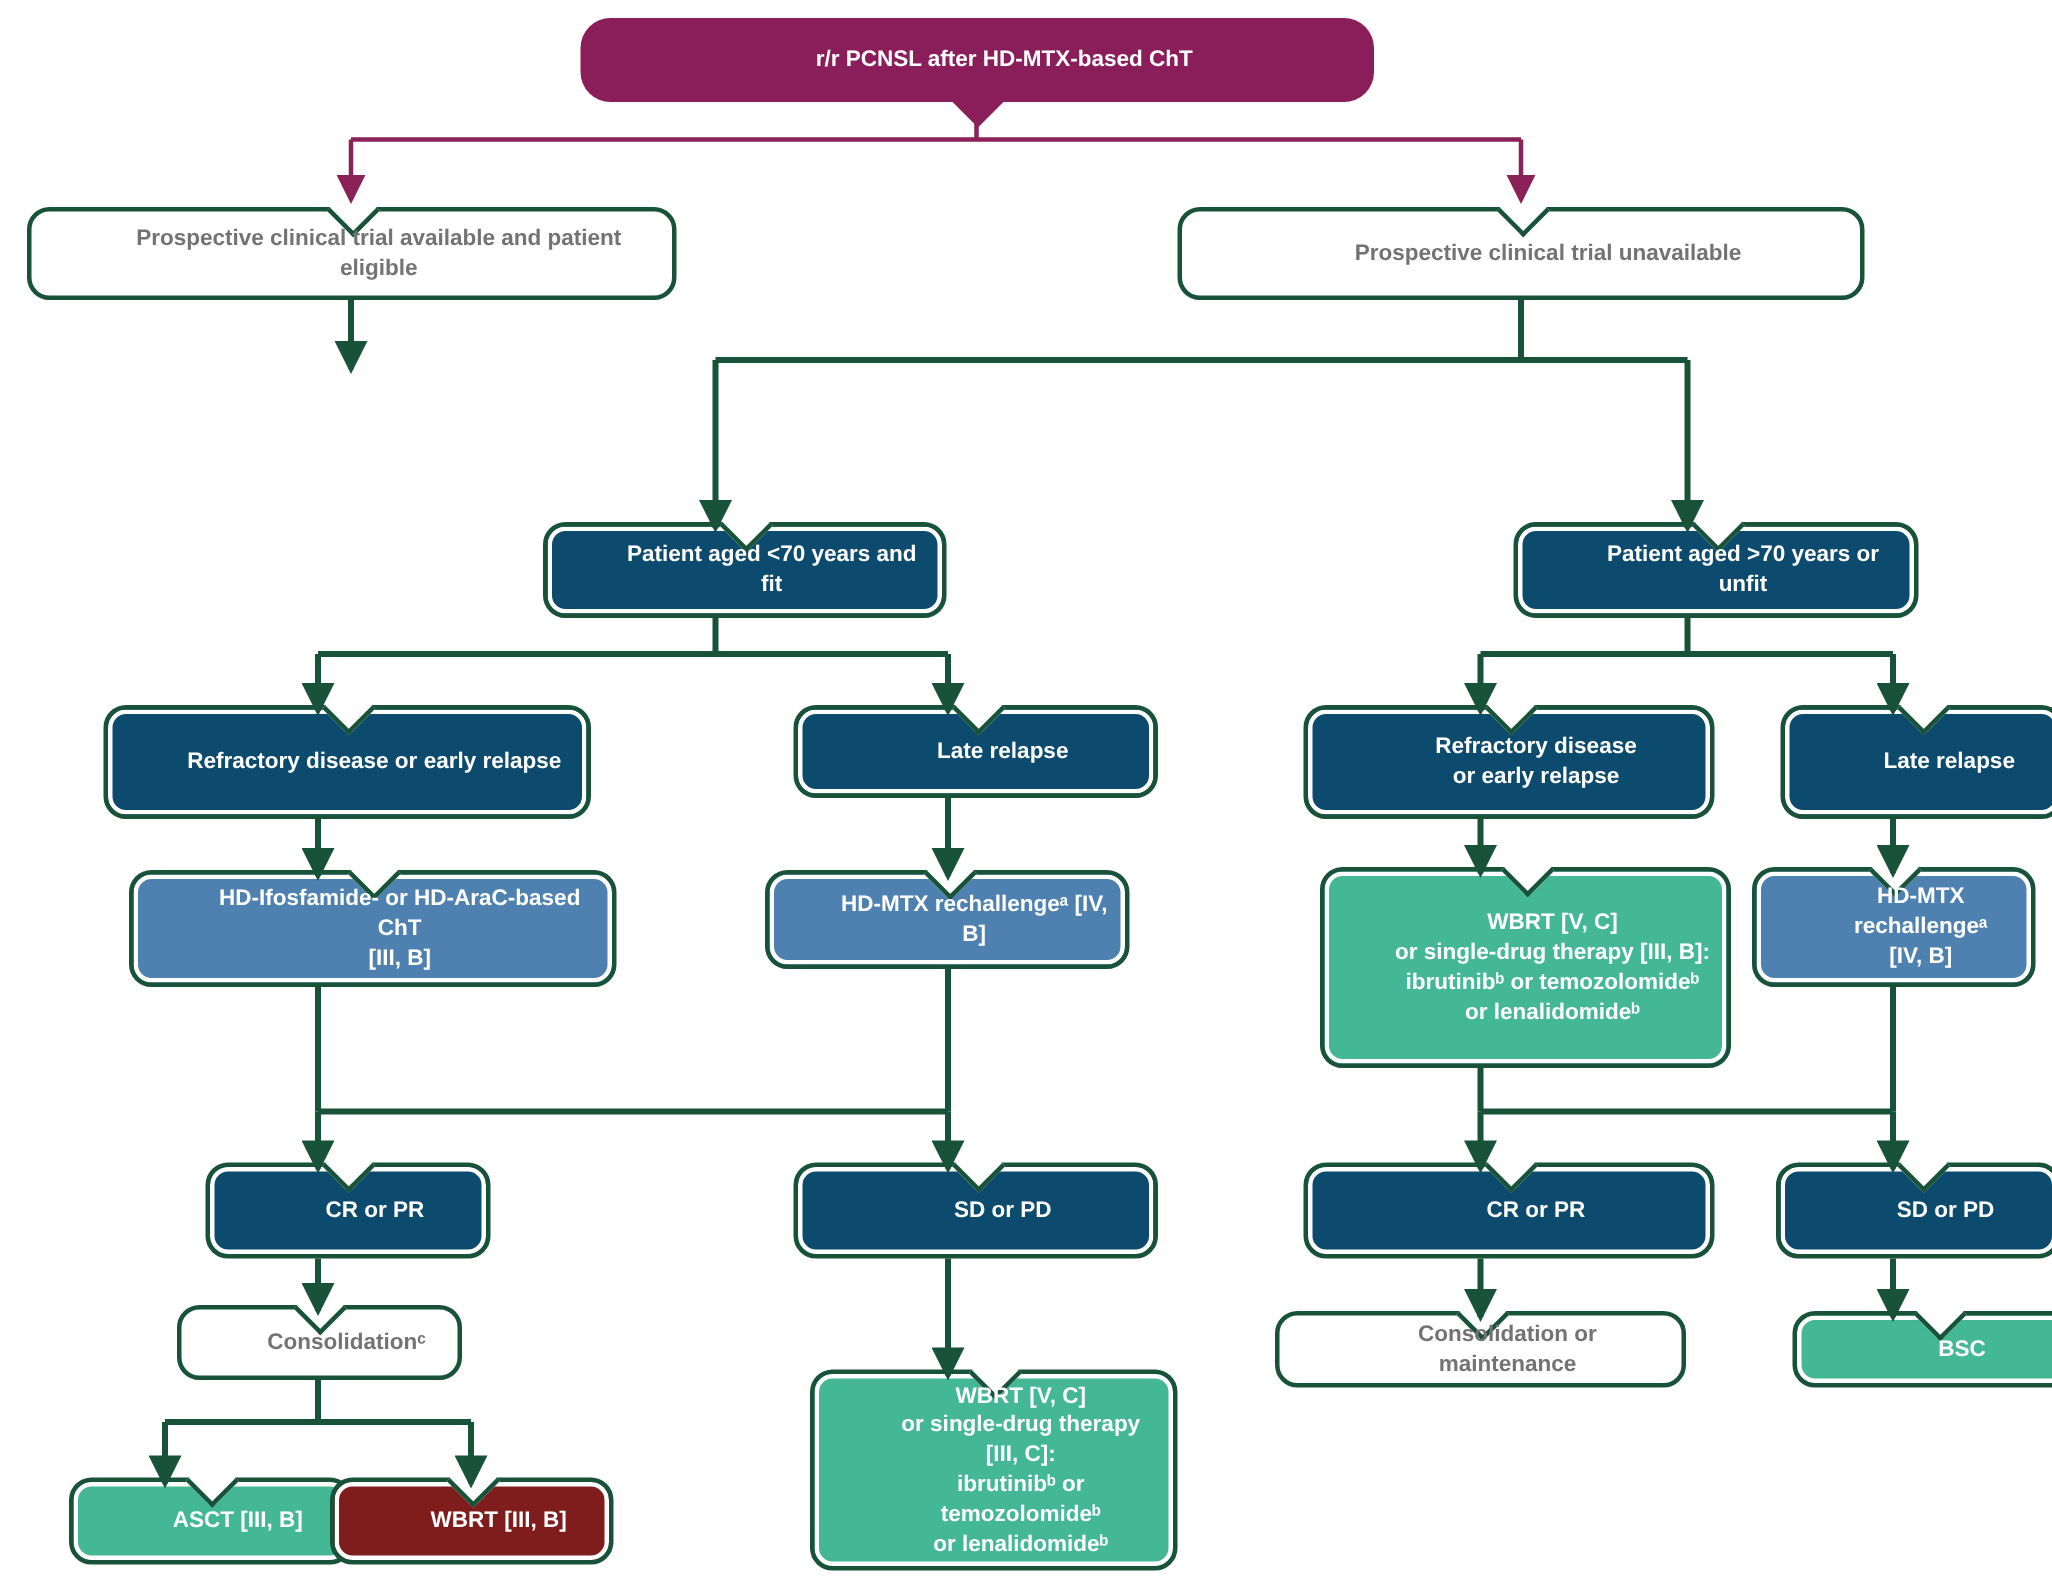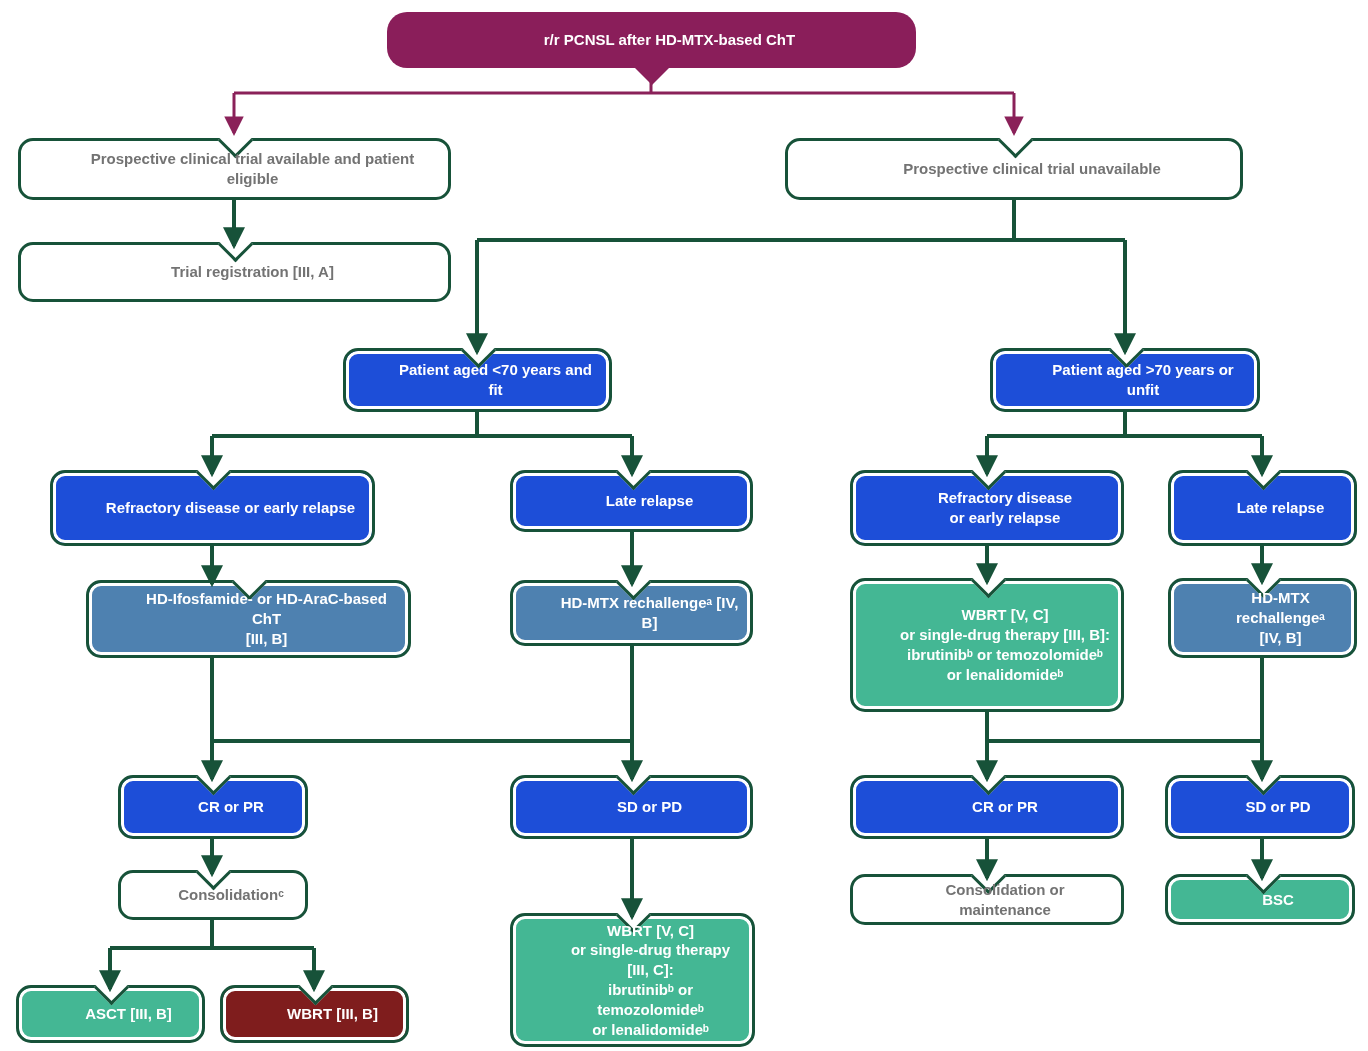--- a/index.html
+++ b/index.html
@@ -7,23 +7,23 @@
     position:relative;width:1368px;height:1051px;background:#ffffff;
     font-family:"Liberation Sans",sans-serif;overflow:hidden;
   }
   .box{
     position:absolute;box-sizing:border-box;
     border:3px solid #175239;border-radius:15px;
     display:flex;align-items:center;justify-content:center;
     text-align:center;font-weight:bold;font-size:15px;line-height:1.32;
     color:#ffffff;padding:4px 10px;z-index:1;white-space:pre-line;
   }
-  .box.m{background:#1d4ed8;box-shadow:inset 0 0 0 3px #fff;}
+  .box.m{background:#0c4a6e;box-shadow:inset 0 0 0 3px #fff;margin-left:19px;}
   .box.b{background:#4E81B0;box-shadow:inset 0 0 0 3px #fff;}
-  .box.t{background:#44B794;box-shadow:inset 0 0 0 3px #fff;}
+  .box.t{background:#44B794;box-shadow:inset 0 0 0 3px #fff;margin-left:30px;}
   .box.g{background:#7f1d1d;box-shadow:inset 0 0 0 3px #fff;text-align:right;}
   .box.w{background:#ffffff;color:#737373;}
   .box.root{background:#8A1E5A;border:none;border-radius:20px;box-shadow:none;}
   .notch{
     position:absolute;width:22px;height:22px;background:#ffffff;
     border:0 solid #175239;border-right-width:3px;border-bottom-width:3px;
     transform:rotate(45deg);top:-13px;z-index:2;
   }
   .tail{
     position:absolute;width:24px;height:24px;background:#8A1E5A;
@@ -101,24 +101,20 @@
   <div class="box w" style="left:18px;top:138px;width:433px;height:62px;">
     <span class="notch" style="left:202px;"></span>
     <span class="lbl">Prospective clinical trial available and patient eligible</span>
   </div>
 
   <div class="box w" style="left:785px;top:138px;width:458px;height:62px;">
     <span class="notch" style="left:215px;"></span>
     <span class="lbl">Prospective clinical trial unavailable</span>
   </div>
 
-  <div class="box w" style="left:18px;top:242px;width:433px;height:60px;">
-    <span class="notch" style="left:202px;"></span>
-    <span class="lbl">Trial registration [III, A]</span>
-  </div>
 
   <div class="box m" style="left:343px;top:348px;width:269px;height:64px;">
     <span class="notch" style="left:120px;"></span>
     <span class="lbl">Patient aged &lt;70 years and fit</span>
   </div>
 
   <div class="box m" style="left:990px;top:348px;width:270px;height:64px;">
     <span class="notch" style="left:121px;"></span>
     <span class="lbl">Patient aged &gt;70 years or unfit</span>
   </div>

